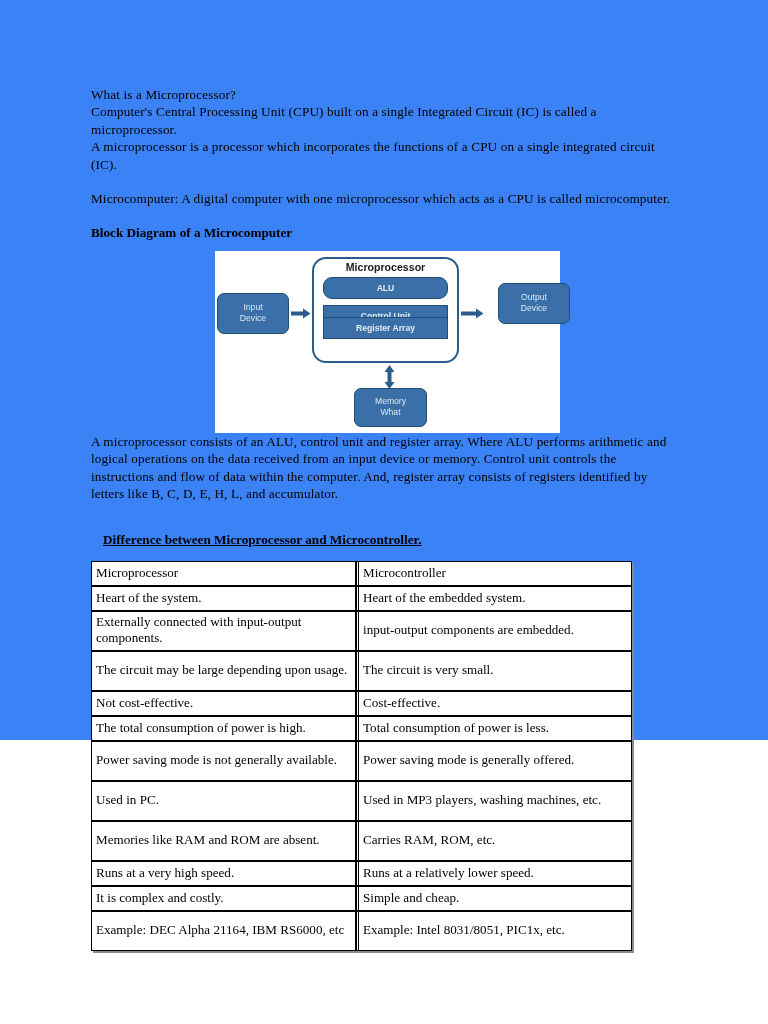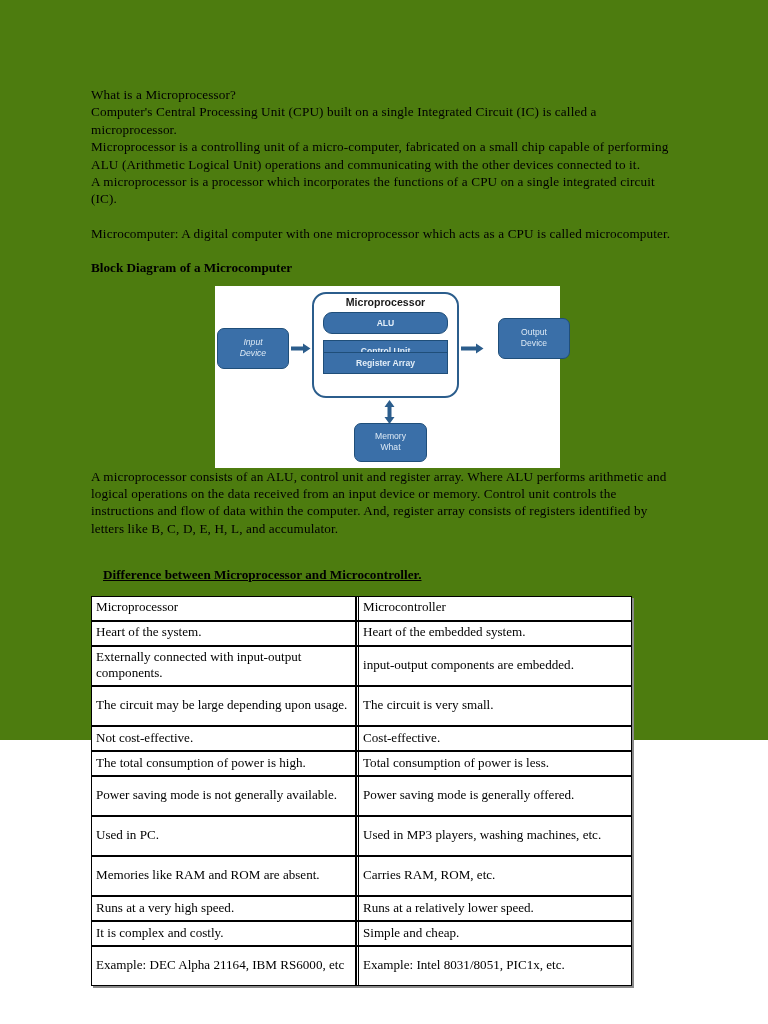--- a/index.html
+++ b/index.html
@@ -13,21 +13,21 @@
     position: relative;
     font-family: "Liberation Serif", "DejaVu Serif", serif;
     color: #000000;
     overflow: hidden;
   }
   .page {
     position: absolute;
     left: 0; top: 0;
     width: 768px;
     height: 740px;
-    background: #4d7c0f;
+    background: #3b82f6;
   }
   .content {
     position: absolute;
     left: 91px;
     top: 86px;
     width: 588px;
   }
 
   
   .para {
@@ -77,21 +77,21 @@
     line-height: 11px;
     display: flex;
     flex-direction: column;
     align-items: center;
     justify-content: center;
     text-align: center;
     box-sizing: border-box;
   }
   .blk.rounded { border-radius: 7px; }
 
-  #box-input  { left: 2px;   top: 42px; width: 72px; height: 41px; font-style: italic; }
+  #box-input  { left: 2px;   top: 42px; width: 72px; height: 41px; }
   #box-output { left: 271px; top: 32px; width: 72px; height: 41px; margin-left: 12px; }
   #box-memory { left: 139px; top: 137px; width: 73px; height: 39px; }
 
   .mp-container {
     position: absolute;
     left: 97px;
     top: 6px;
     width: 147px;
     height: 106px;
     border: 2px solid #2b5d8c;
@@ -172,21 +172,20 @@
   table.cmp tr.tall td { height: 40px; }
 </style>
 </head>
 <body>
 
 <div class="page">
   <div class="content">
 
     <p class="para">What is a Microprocessor?</p>
     <p class="para">Computer's Central Processing Unit (CPU) built on a single Integrated Circuit (IC) is called a microprocessor.</p>
-    <p class="para">Microprocessor is a controlling unit of a micro-computer, fabricated on a small chip capable of performing ALU (Arithmetic Logical Unit) operations and communicating with the other devices connected to it.</p>
     <p class="para">A microprocessor is a processor which incorporates the functions of a CPU on a single integrated circuit (IC).</p>
 
     <div class="para-gap"></div>
 
     <p class="para">Microcomputer: A digital computer with one microprocessor which acts as a CPU is called microcomputer.</p>
 
     <div class="para-gap"></div>
 
     <p class="heading">Block Diagram of a Microcomputer</p>
 

